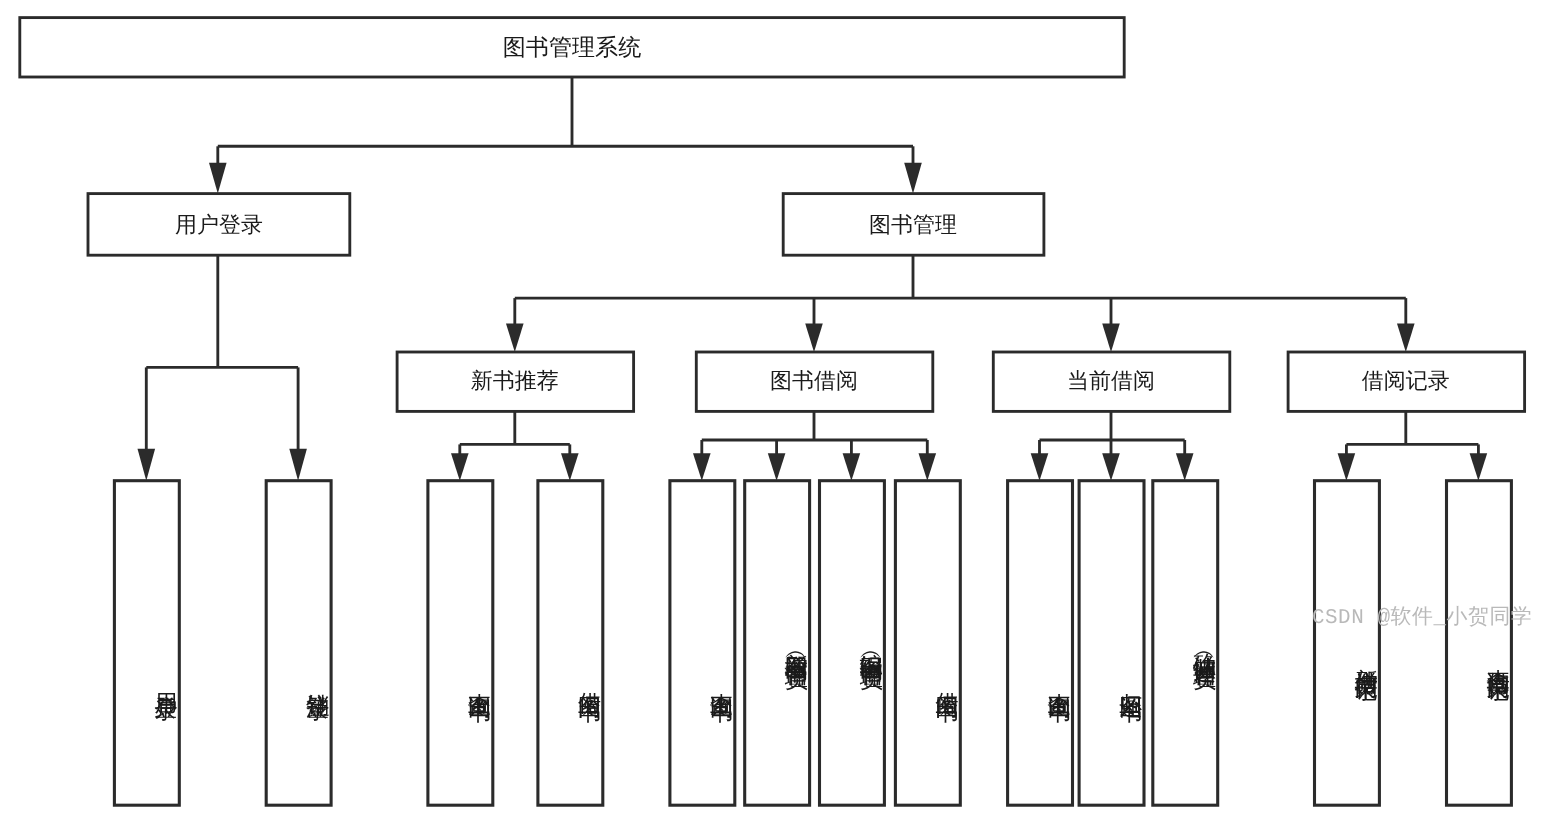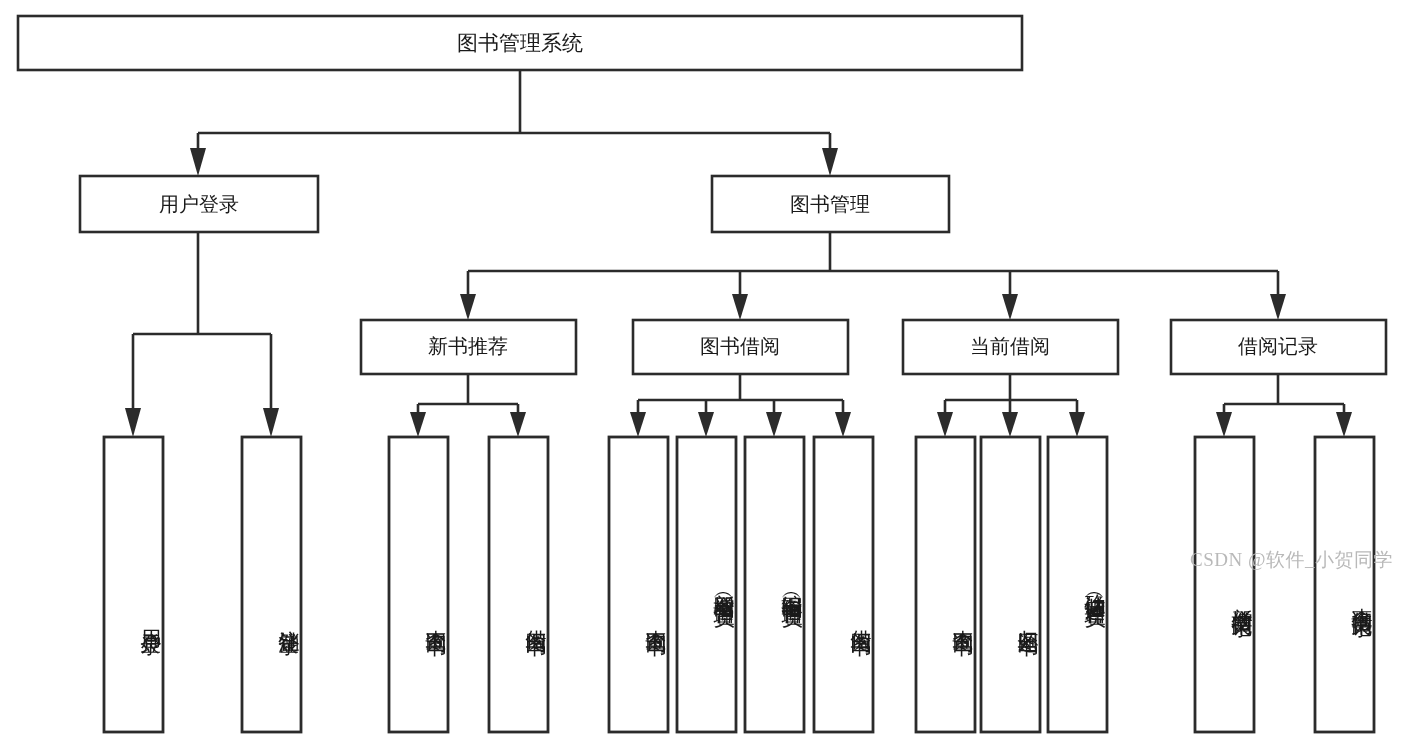--- a/index.html
+++ b/index.html
@@ -70,21 +70,21 @@
     text-align: center;
     pointer-events: none;
     display: flex;
     align-items: flex-start;
     justify-content: center;
   }
   .watermark {
     position: absolute;
     right: 12px;
     bottom: 6px;
-    font-family: Liberation Serif, serif;
+    font-family: Liberation Mono, monospace;
     font-size: 19px;
     color: #b9b9b9;
     letter-spacing: 0.5px;
     white-space: nowrap;
   }
 </style>
 </head>
 <body>
 
 <div id="diagram-root">

